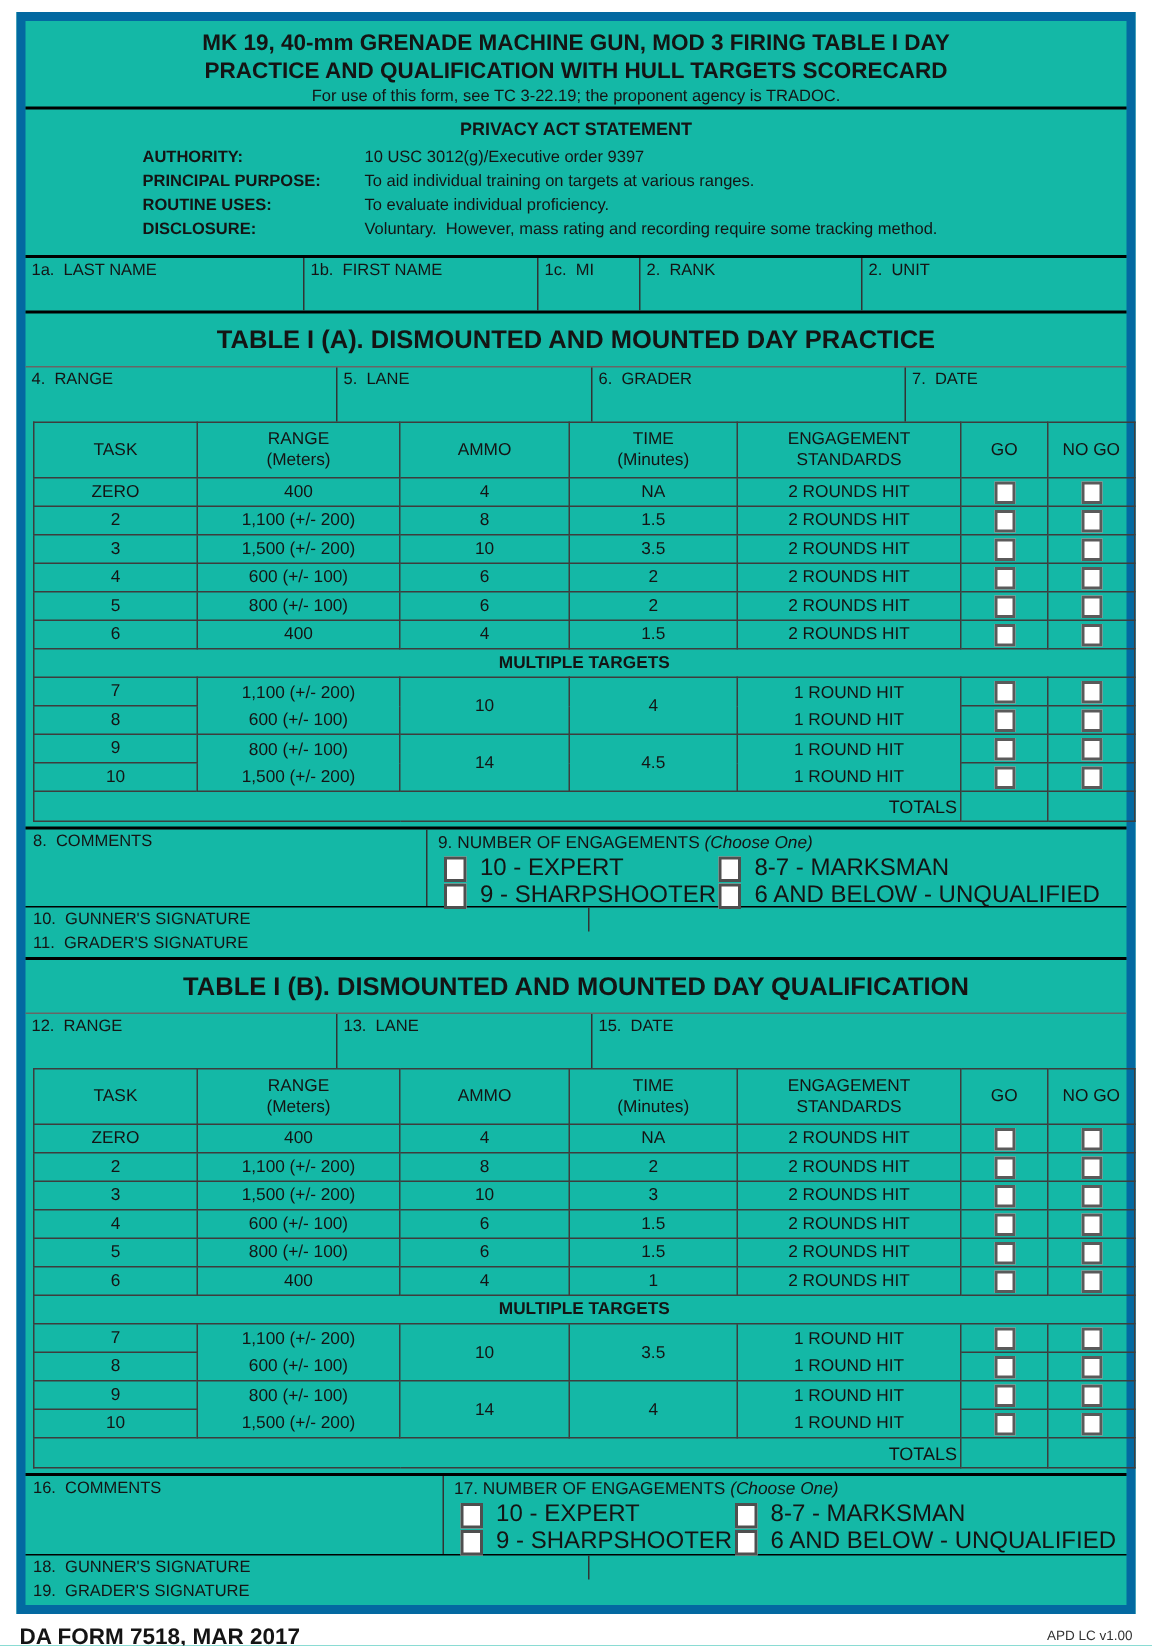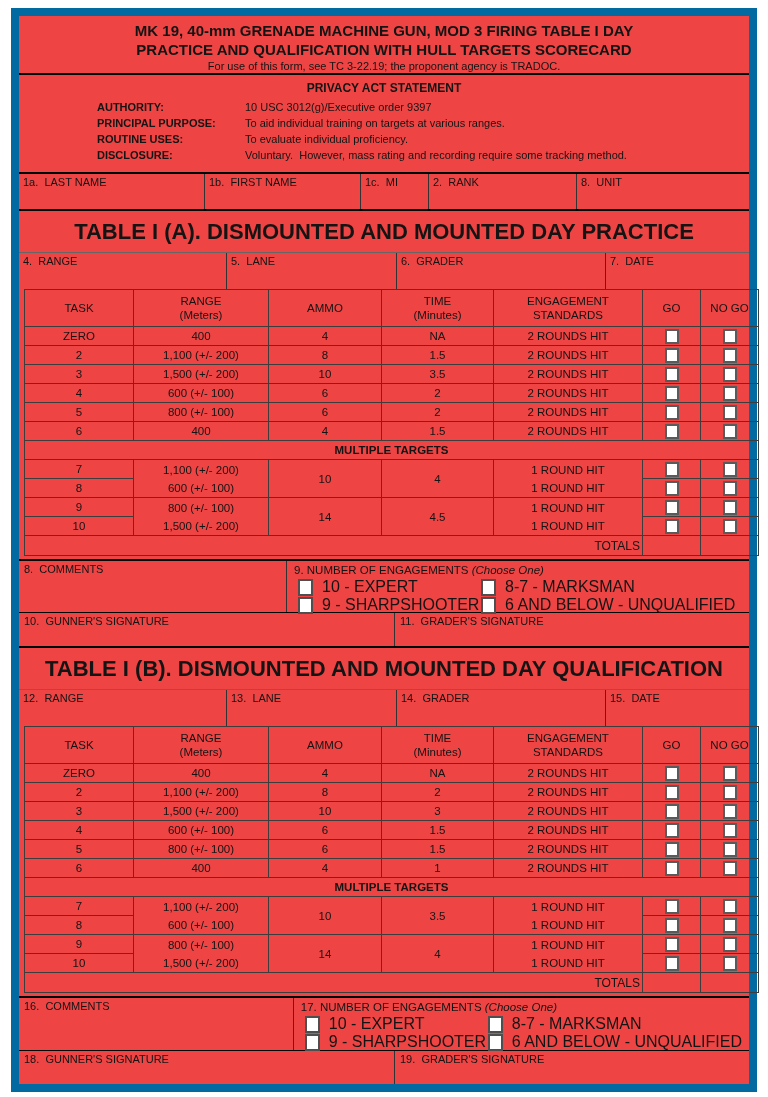--- a/index.html
+++ b/index.html
@@ -2,21 +2,21 @@
 <html><head>
 <meta charset="utf-8">
 <style>
   * { box-sizing: border-box; }
   html,body { margin:0; padding:0; }
   body {
     width:768px; height:1097px; background:#fff; position:relative; overflow:hidden;
     font-family:"Liberation Sans", sans-serif; color:#141414;
     -webkit-font-smoothing:antialiased;
   }
-  .frame { margin:8px 11px 0 11px; border:8px solid #0369a1; background:#ef4444; }
+  .frame { margin:8px 11px 0 11px; border:6px solid #0369a1; background:#14b8a6; }
 
   
   .title-block { border-bottom:2px solid #000; padding:5px 6px 0; }
   .title-line { text-align:center; font-weight:bold; font-size:15px; line-height:19px; }
   .subtitle { text-align:center; font-size:11px; line-height:13px; padding:1px 0 0; }
 
   
   .privacy { border-bottom:2px solid #000; padding:4px 0 9px; }
   .p-head { text-align:center; font-weight:bold; font-size:12px; margin:2px 18px 4px; }
   .p-row { display:flex; font-size:11px; line-height:16px; }
@@ -25,21 +25,21 @@
 
   
   .cells { display:flex; }
   .cell { border-right:1px solid #333; padding:2px 4px; font-size:11px; line-height:13px; white-space:pre-wrap; }
   .cell:last-child { border-right:none; }
   .id-row { height:37px; border-bottom:2px solid #000; }
   .id-row .cell:nth-child(1){width:186px;} .id-row .cell:nth-child(2){width:156px;}
   .id-row .cell:nth-child(3){width:68px;}  .id-row .cell:nth-child(4){width:148px;}
   .id-row .cell:nth-child(5){flex:1;}
 
-  .banner { text-align:center; font-weight:bold; font-size:22px; padding:8px 0 7px; border-bottom:1px solid #666; }
+  .banner { text-align:center; font-weight:bold; font-size:17px; padding:8px 0 7px; border-bottom:1px solid #666; }
   .banner-b { border-top:2px solid #000; }
 
   .info-row { height:36px; }
   .info-row .cell:nth-child(1){width:208px;} .info-row .cell:nth-child(2){width:170px;}
   .info-row .cell:nth-child(3){width:209px;} .info-row .cell:nth-child(4){flex:1;}
 
   
   table.fire { width:734px; margin:0 5px; border-collapse:collapse; table-layout:fixed;
                font-size:11.5px; text-align:center; border:1px solid #000; }
   table.fire th, table.fire td { border:1px solid #3d3d3d; padding:0 2px; }
@@ -56,21 +56,21 @@
   .cmt-cell { width:268px; border-right:1px solid #333; padding:2px 5px; font-size:11px; white-space:pre-wrap; }
   .eng-cell { flex:1; padding:3px 7px 0; }
   .eng-title { font-size:11.5px; }
   .eng-note { font-style:italic; }
   .eng-grid { display:grid; grid-template-columns:183px 1fr; grid-auto-rows:18px; margin:2px 0 0 4px; }
   .opt { display:flex; align-items:center; }
   .cb2 { width:15px; height:17px; border:2px solid #4f4f4f; background:#fff; margin-right:9px; flex:none; }
   .opt-label { font-size:16px; white-space:nowrap; }
 
   
-  .sig-row { display:flex; border-top:1px solid #000; height:34px; }
+  .sig-row { display:flex; border-top:1px solid #000; height:34px;flex-direction:column; }
   .sig-cell { padding:2px 5px; font-size:11px; white-space:pre-wrap; }
   .sig-left { width:376px; border-right:1px solid #333; }
   .sig-right { flex:1; }
 
   
   .footer { margin:7px 13px 0; display:flex; justify-content:space-between; align-items:flex-start; }
   .footer-left { font-weight:bold; font-size:15px; }
   .footer-right { font-size:9px; color:#333; padding-top:2px; }
 </style>
 </head>
@@ -102,21 +102,21 @@
       <div class="p-label">DISCLOSURE:</div>
       <div class="p-value">Voluntary.  However, mass rating and recording require some tracking method.</div>
     </div>
   </div>
 
   <div class="cells id-row">
     <div class="cell">1a.  LAST NAME</div>
     <div class="cell">1b.  FIRST NAME</div>
     <div class="cell">1c.  MI</div>
     <div class="cell">2.  RANK</div>
-    <div class="cell">8.  UNIT</div>
+    <div class="cell">2.  UNIT</div>
   </div>
 
   <div class="banner">TABLE I (A). DISMOUNTED AND MOUNTED DAY PRACTICE</div>
 
   <div class="cells info-row">
     <div class="cell">4.  RANGE</div>
     <div class="cell">5.  LANE</div>
     <div class="cell">6.  GRADER</div>
     <div class="cell">7.  DATE</div>
   </div>
@@ -320,21 +320,20 @@
   <div class="sig-row">
     <div class="sig-cell sig-left">10.  GUNNER'S SIGNATURE</div>
     <div class="sig-cell sig-right">11.  GRADER'S SIGNATURE</div>
   </div>
 
   <div class="banner banner-b">TABLE I (B). DISMOUNTED AND MOUNTED DAY QUALIFICATION</div>
 
   <div class="cells info-row">
     <div class="cell">12.  RANGE</div>
     <div class="cell">13.  LANE</div>
-    <div class="cell">14.  GRADER</div>
     <div class="cell">15.  DATE</div>
   </div>
 
   <table class="fire">
     <colgroup>
         <col style="width:109px">
         <col style="width:135px">
         <col style="width:113px">
         <col style="width:112px">
         <col style="width:149px">

